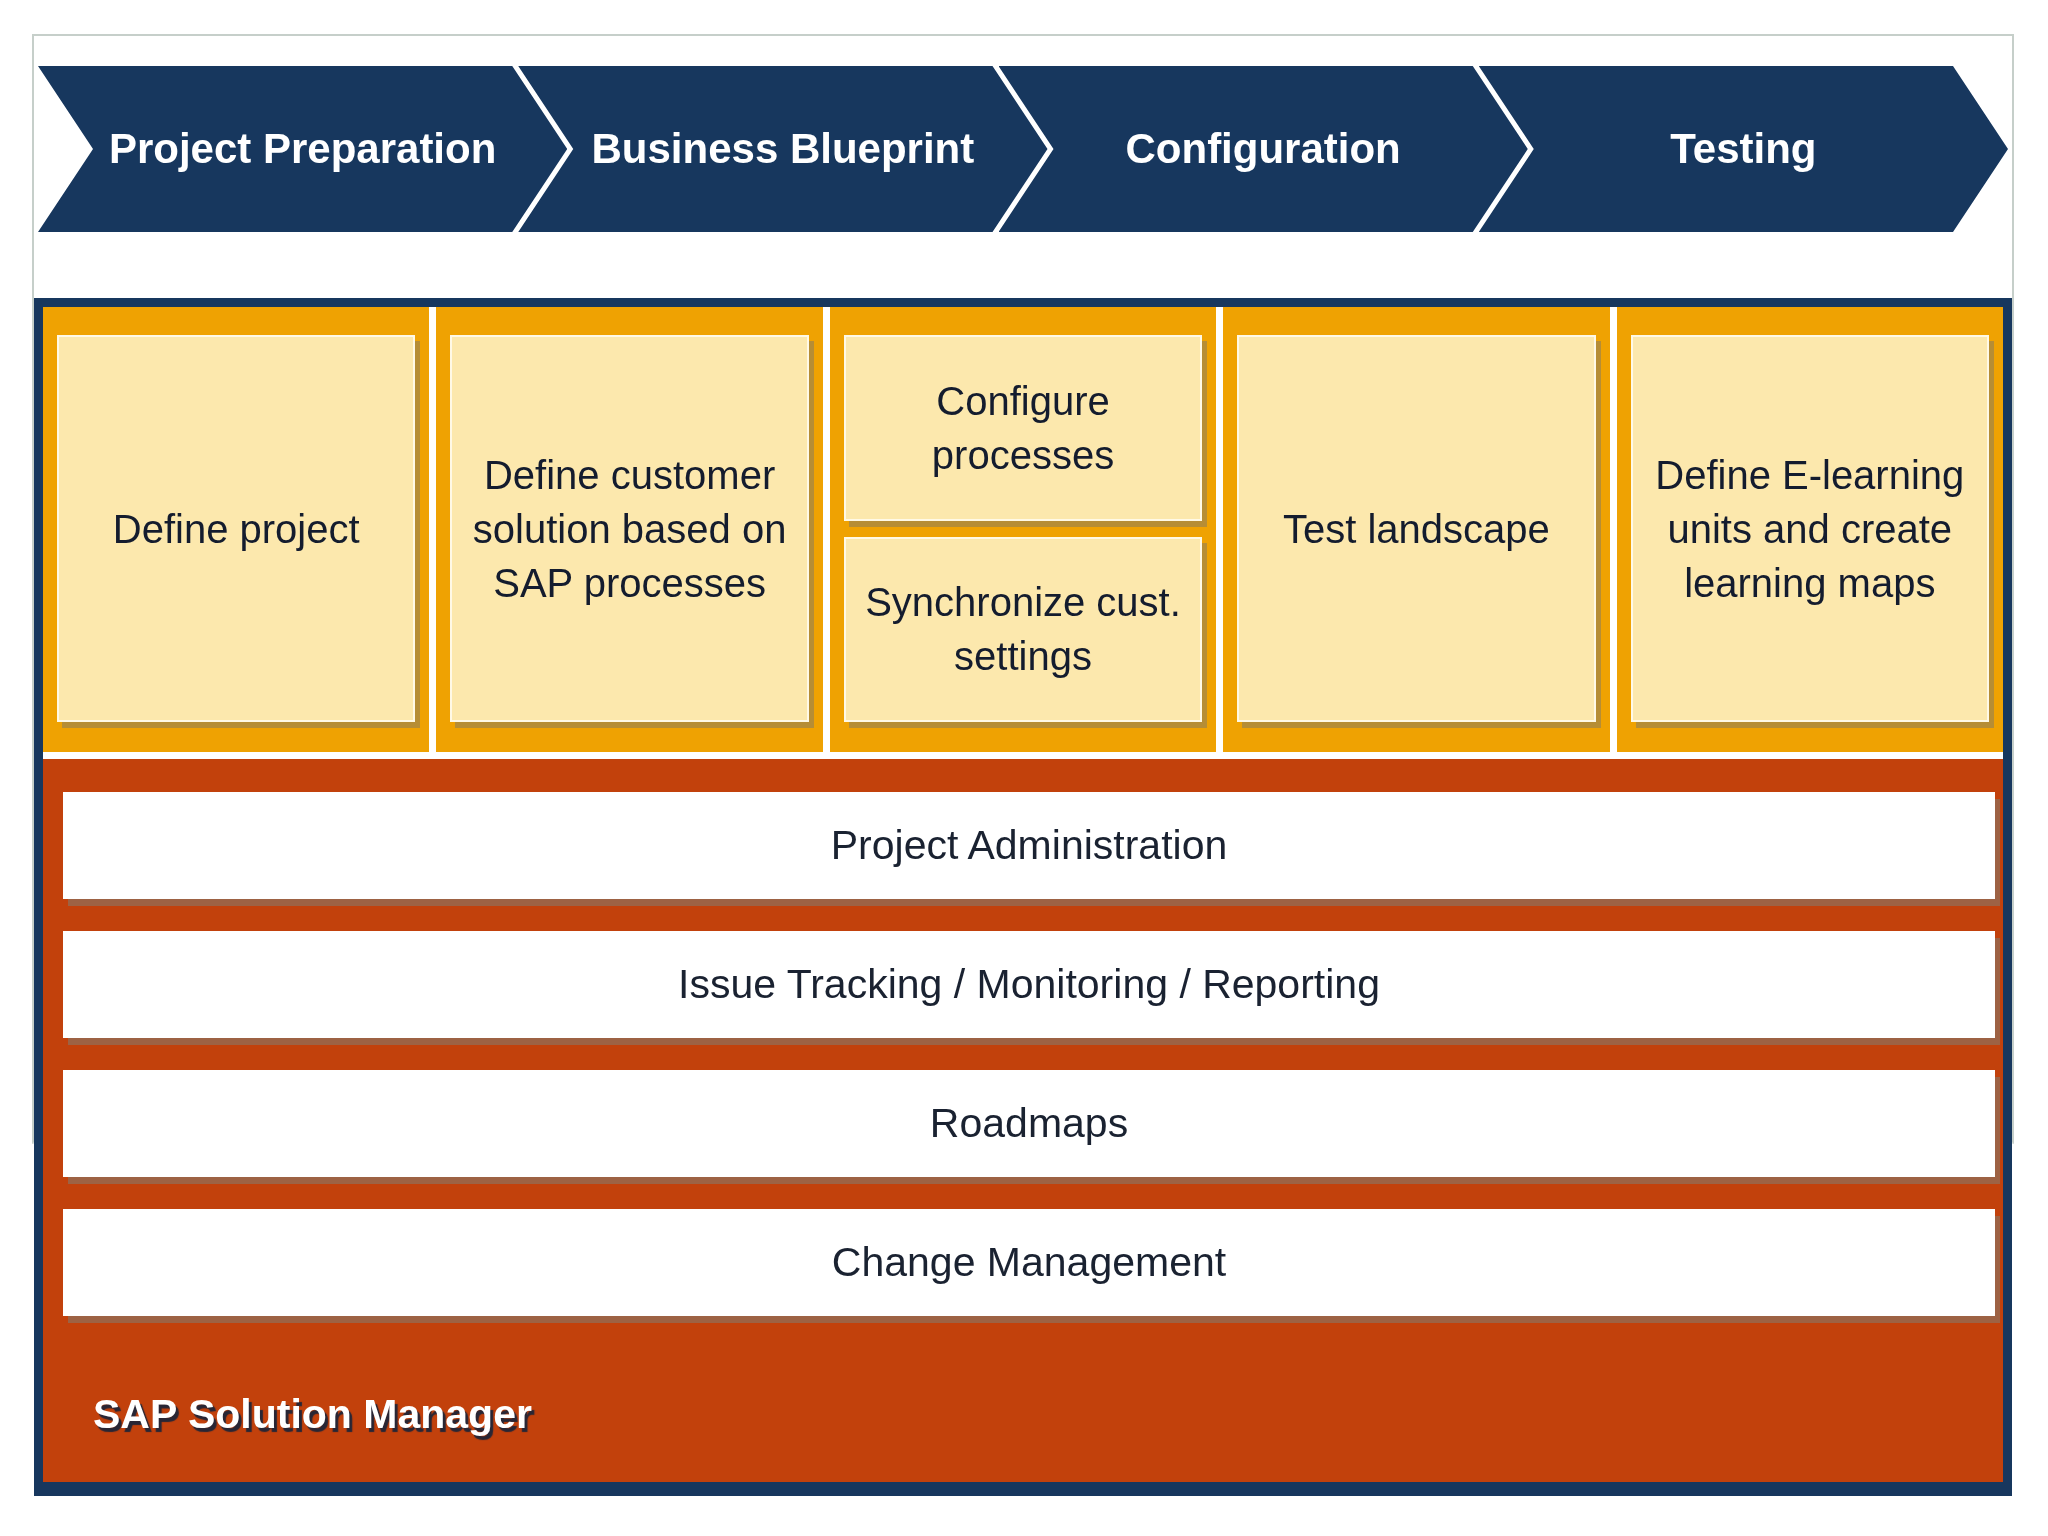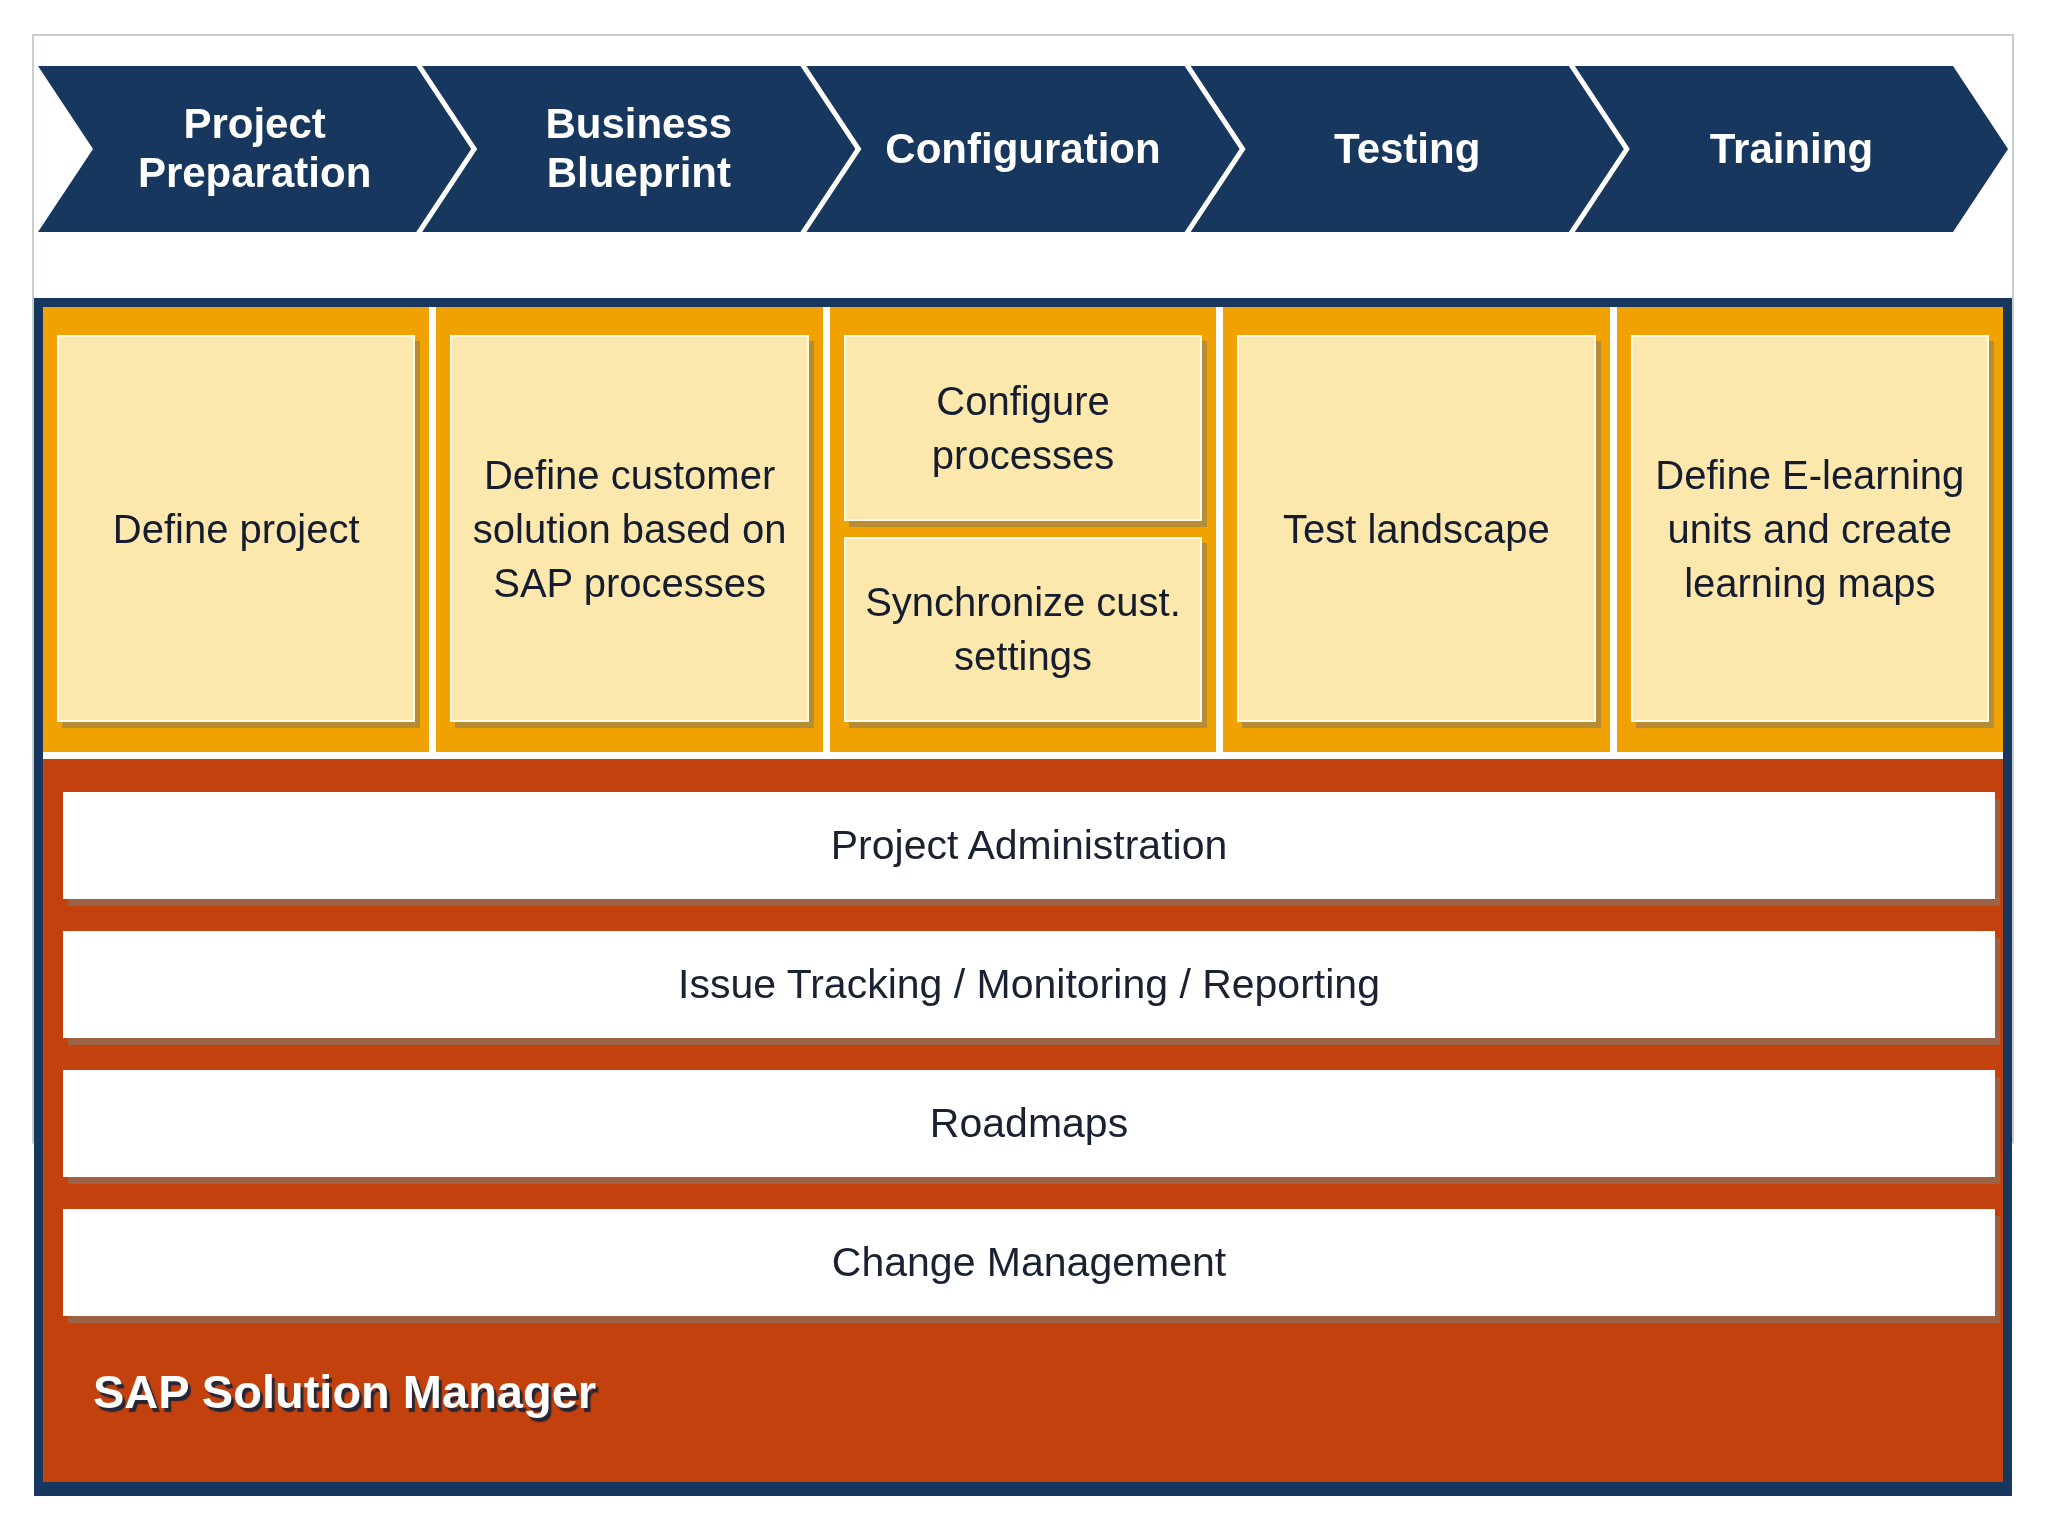--- a/index.html
+++ b/index.html
@@ -93,23 +93,23 @@
     display: flex;
     align-items: center;
     justify-content: center;
     font-size: 41px;
     color: #1a2231;
   }
   .bar:last-child { margin-bottom: 0; }
   .sap-label {
     height: 166px;
     box-sizing: border-box;
-    padding: 48px 0 0 50px;
+    padding: 75px 0 0 50px;
     font-weight: bold;
-    font-size: 47px;
+    font-size: 41px;
     color: #ffffff;
     text-shadow: 3px 4px 1px rgba(23, 35, 58, 0.9);
   }
 </style>
 </head>
 <body>
 
 <div class="page">
   <div class="frame">
 
@@ -118,23 +118,20 @@
         <span>Project Preparation</span>
       </div>
       <div class="chev">
         <span>Business Blueprint</span>
       </div>
       <div class="chev">
         <span>Configuration</span>
       </div>
       <div class="chev">
         <span>Testing</span>
-      </div>
-      <div class="chev">
-        <span>Training</span>
       </div>
     </div>
 
     <div class="block">
 
       <div class="columns">
         <div class="col">
           <div class="box">Define project</div>
         </div>
         <div class="col">

